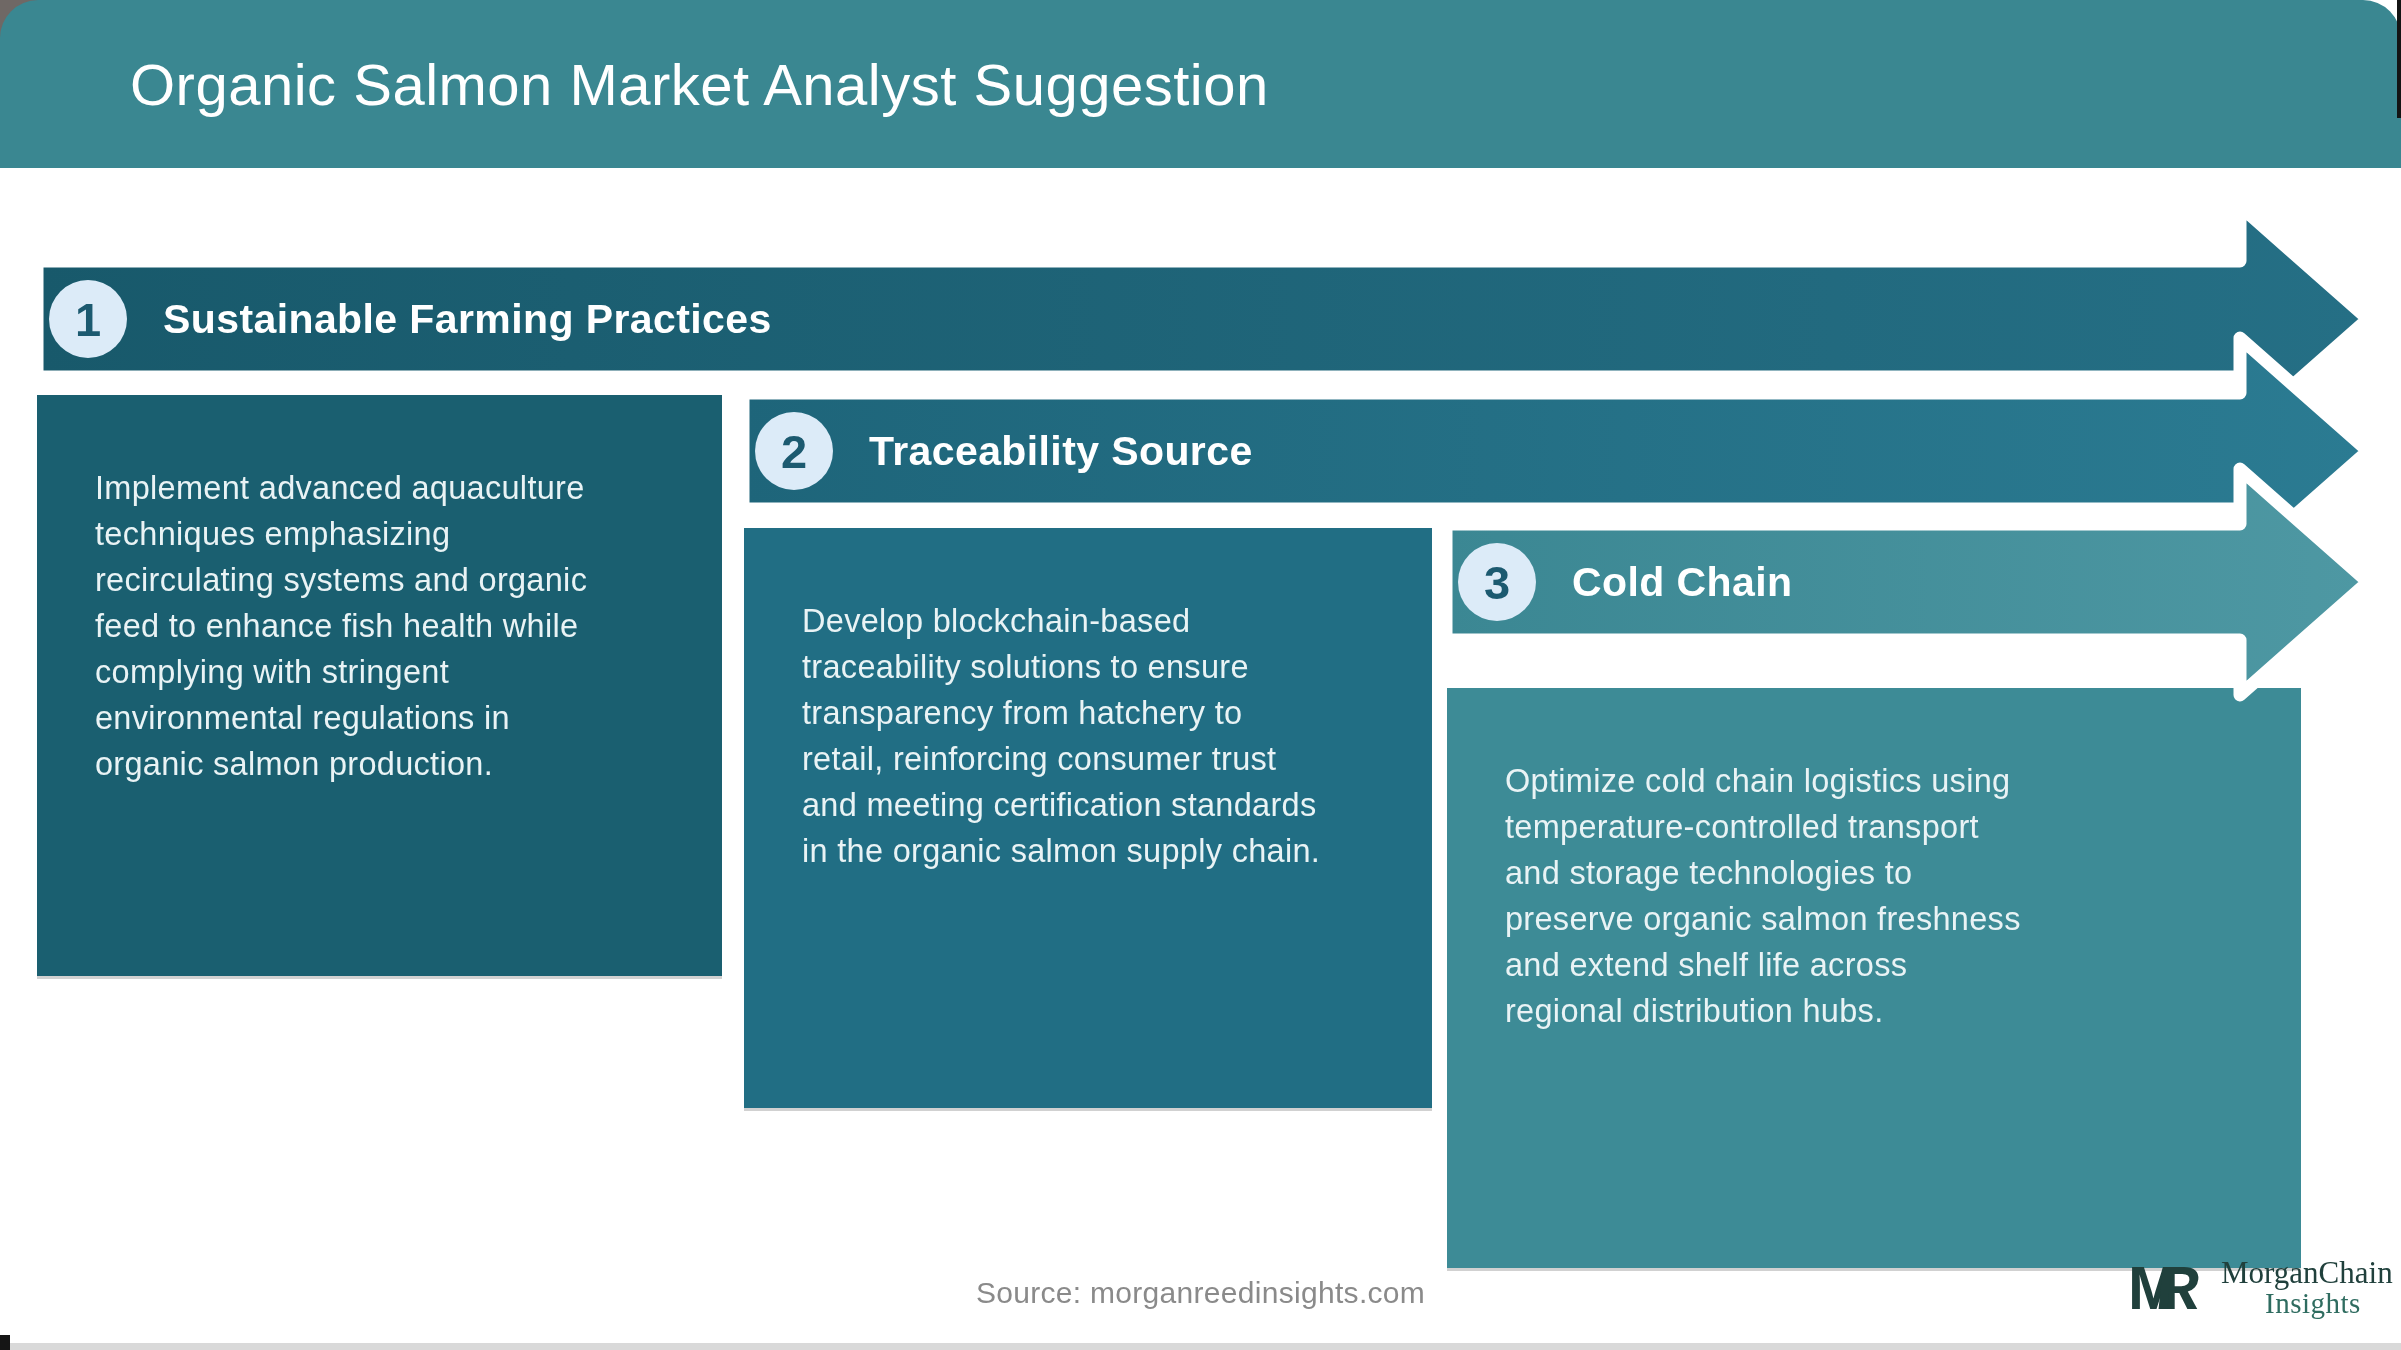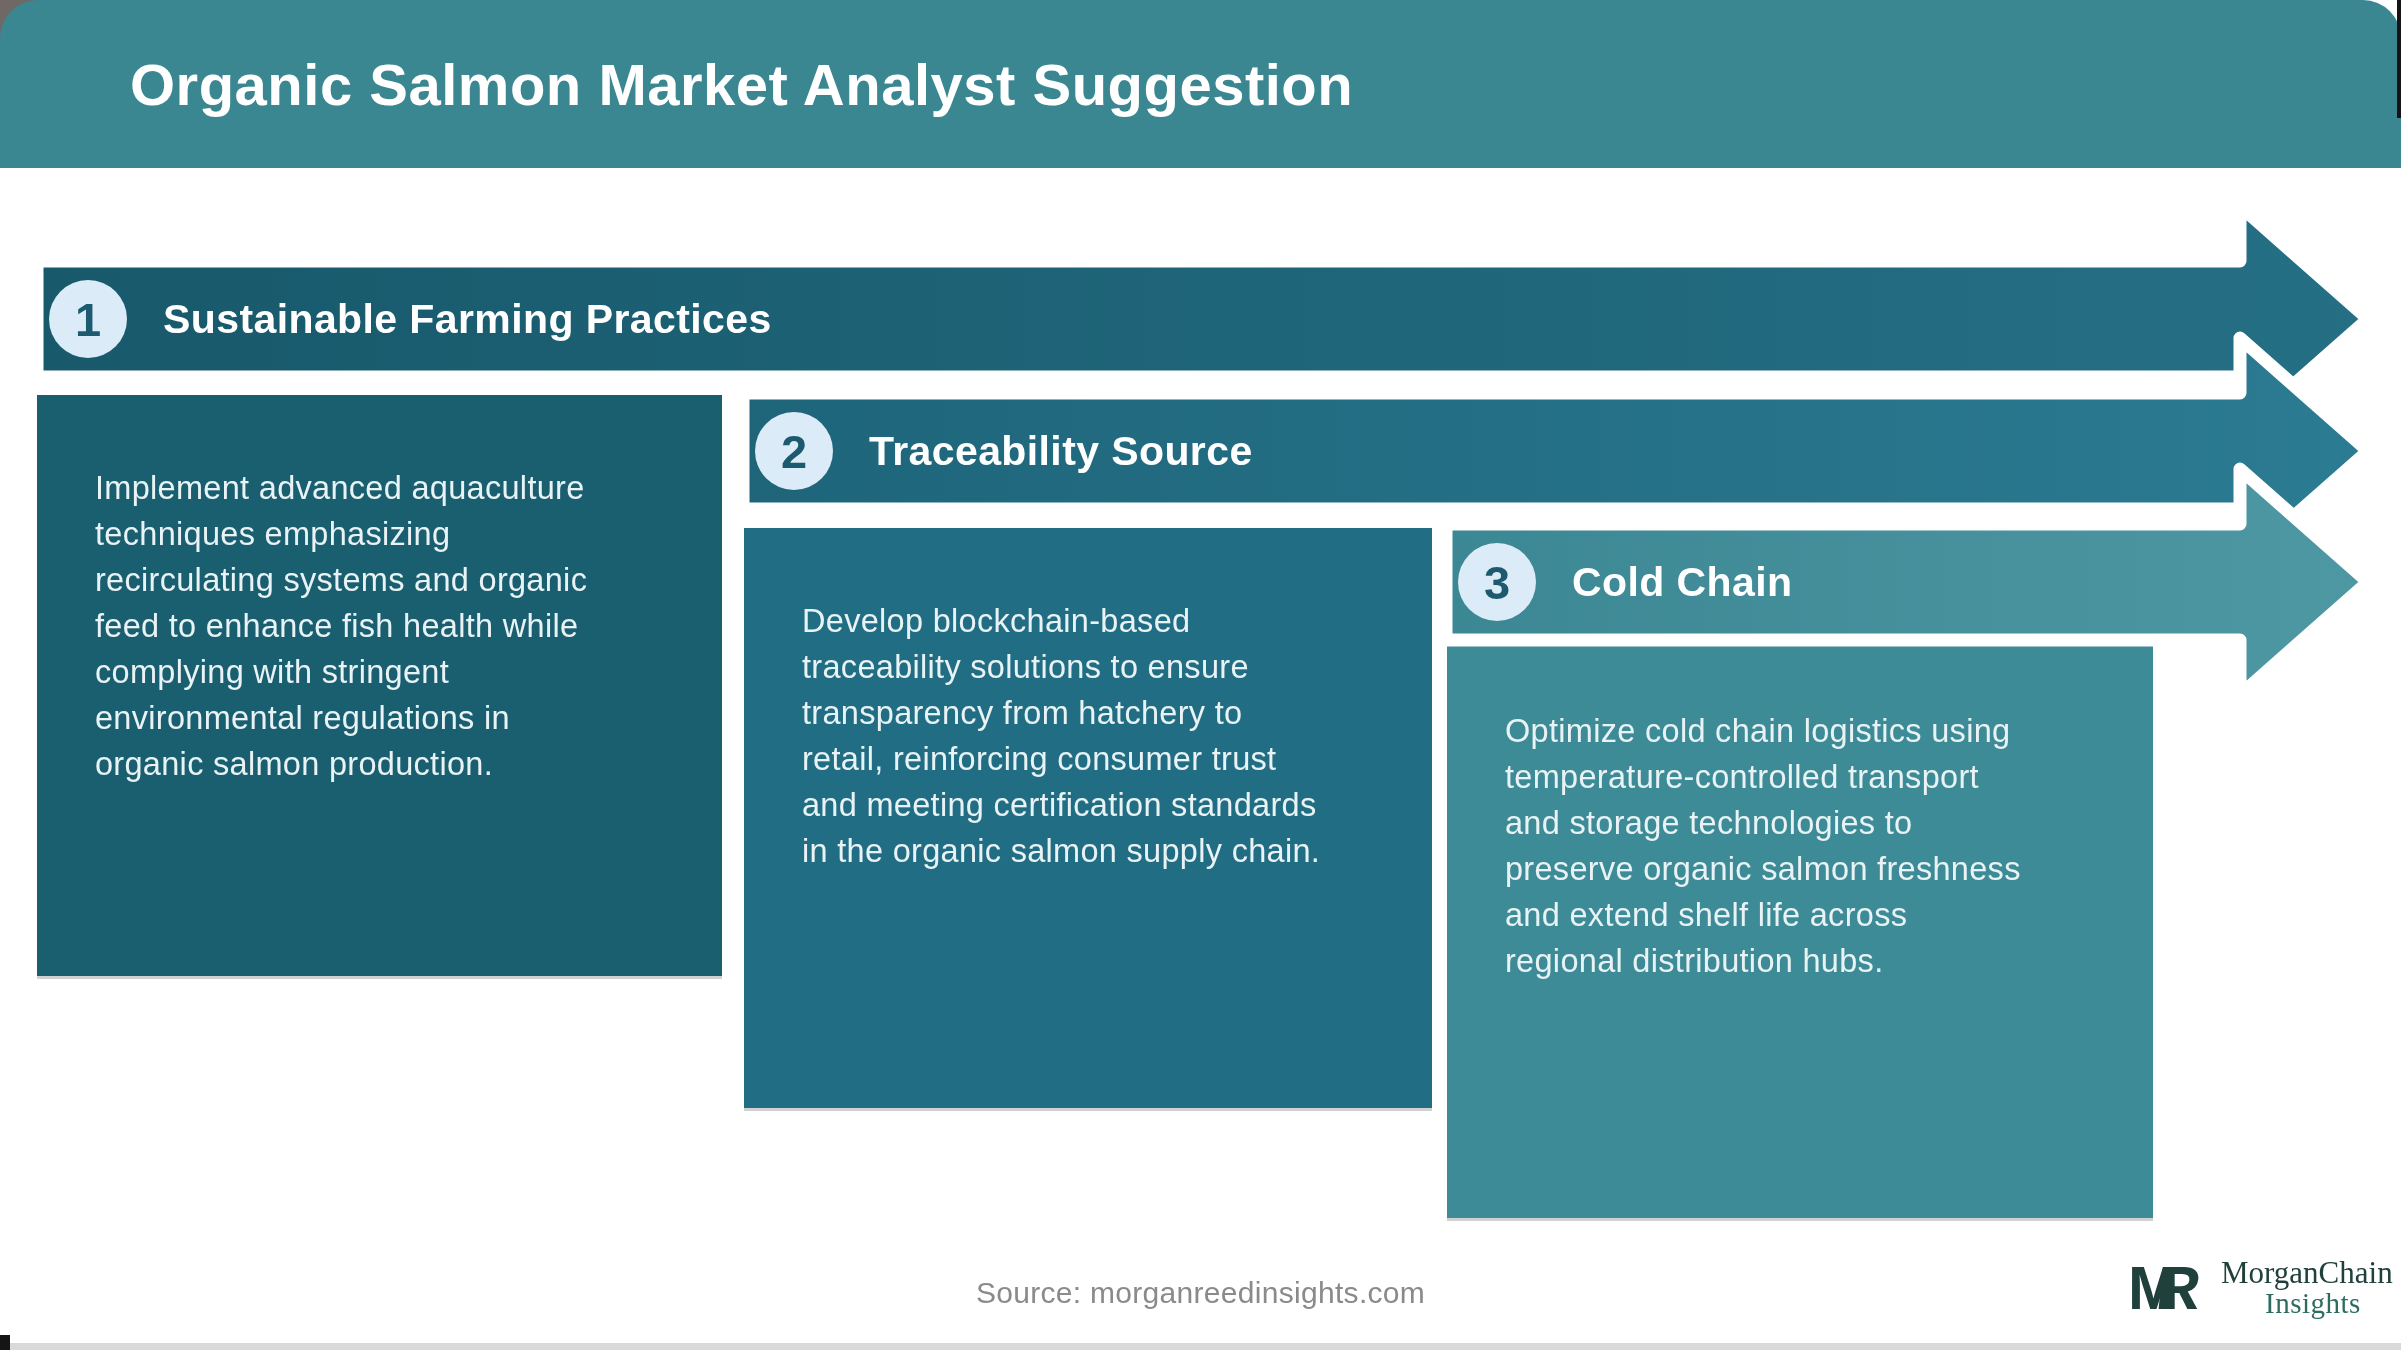--- a/index.html
+++ b/index.html
@@ -15,21 +15,21 @@
   .edge-right{position:absolute;right:0;top:0;width:4px;height:118px;background:#141414;z-index:9;}
   .header{
     position:absolute;left:0;top:0;width:2401px;height:168px;
     background:var(--header-bg,#3A8791);
     border-radius:38px 38px 0 0;
     display:flex;align-items:center;
     z-index:1;
   }
   .header-title{
     margin-left:130px;
-    color:#ffffff;font-size:58px;font-weight:700;letter-spacing:0.5px;
+    color:#ffffff;font-size:58px;font-weight:400;letter-spacing:0.5px;
   }
   
   .arrow-svg{position:absolute;overflow:visible;}
   .row1 .arrow-svg{left:37px;top:199px;z-index:2;}
   .row2 .arrow-svg{left:743px;top:331px;z-index:3;}
   .row3 .arrow-svg{left:1446px;top:462px;z-index:4;}
   .arrow-shape{stroke:#ffffff;stroke-width:13;stroke-linejoin:round;}
   .stop-from{stop-color:var(--from,#18596B);}
   .stop-to{stop-color:var(--to,#256F85);}
   .banner-content{
@@ -51,21 +51,21 @@
     white-space:nowrap;
   }
   
   .desc-box{
     position:absolute;z-index:1;
     background:var(--box-bg,#1A5F70);
     box-shadow:0 3px 0 rgba(0,0,0,0.18);
   }
   .box1{left:37px;top:395px;width:685px;height:581px;}
   .box2{left:744px;top:528px;width:688px;height:580px;}
-  .box3{left:1447px;top:638px;width:706px;height:580px;}
+  .box3{left:1447px;top:688px;width:854px;height:580px;}
   .desc-text{
     margin:0;padding:70px 24px 0 58px;
     color:var(--body-text,#E9F3F5);
     font-size:32.5px;font-weight:300;line-height:46px;letter-spacing:0.3px;
     white-space:pre;
   }
   
   .source{
     position:absolute;left:0;right:0;top:1276px;text-align:center;
     color:var(--source-color,#8A8A8A);font-size:30px;letter-spacing:0.3px;

